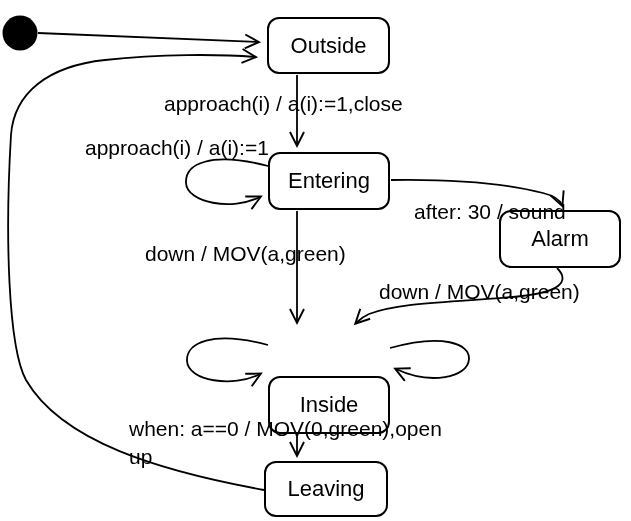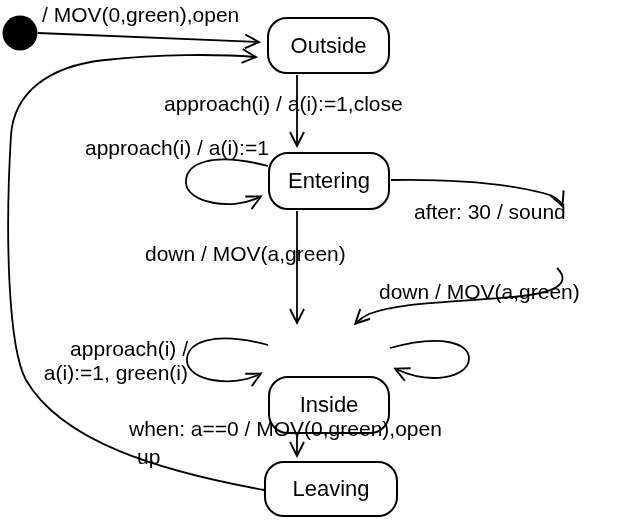--- a/index.html
+++ b/index.html
@@ -17,21 +17,21 @@
     overflow: hidden;
   }
   #edges {
     position: absolute;
     left: 0;
     top: 0;
   }
   .state {
     position: absolute;
     border: 2.5px solid #000000;
-    border-radius: 20px;
+    border-radius: 12px;
     background: #ffffff;
     display: flex;
     align-items: center;
     justify-content: center;
     font-size: 22px;
     box-sizing: border-box;
   }
   .lbl {
     position: absolute;
     font-size: 21px;
@@ -79,44 +79,42 @@
   </svg>
 
   <div class="state" style="left:267px; top:17px;  width:123px; height:57px;">
     <span>Outside</span>
   </div>
 
   <div class="state" style="left:268px; top:152px; width:122px; height:58px;text-align:center;">
     <span>Entering</span>
   </div>
 
+  <div class="state" style="left:499px; top:210px; width:122px; height:58px;">
+    <span>Alarm</span>
+  </div>
 
   <div class="state" style="left:268px; top:330px; width:122px; height:58px;margin-top:46px;">
     <span>Inside</span>
   </div>
 
-  <div class="state" style="left:264px; top:461px; width:134px; height:56px;">
+  <div class="state" style="left:264px; top:461px; width:124px; height:56px;">
     <span>Leaving</span>
   </div>
 
-  <div class="lbl" style="left:42px; top:3px;">/ MOV(0,green),open</div>
 
   <div class="lbl" style="left:164px; top:92px;">approach(i) / a(i):=1,close</div>
 
   <div class="lbl" style="left:45px; top:136px;margin-left:40px;">approach(i) / a(i):=1</div>
 
   <div class="lbl" style="left:414px; top:158px;margin-top:42px;">after: 30 / sound</div>
 
   <div class="lbl" style="left:145px; top:242px;">down / MOV(a,green)</div>
 
   <div class="lbl" style="left:379px; top:280px;">down / MOV(a,green)</div>
 
-  <div class="lbl right" style="left:5px; top:337px; width:183px; line-height:24px;">
-    <div>approach(i) /</div>
-    <div>a(i):=1, green(i)</div>
-  </div>
 
 
   <div class="lbl" style="left:129px; top:417px;">when: a==0 / MOV(0,green),open</div>
 
-  <div class="lbl" style="left:129px; top:445px;margin-left:8px;">up</div>
+  <div class="lbl" style="left:129px; top:445px;">up</div>
 
 </div>
 
 </body></html>

